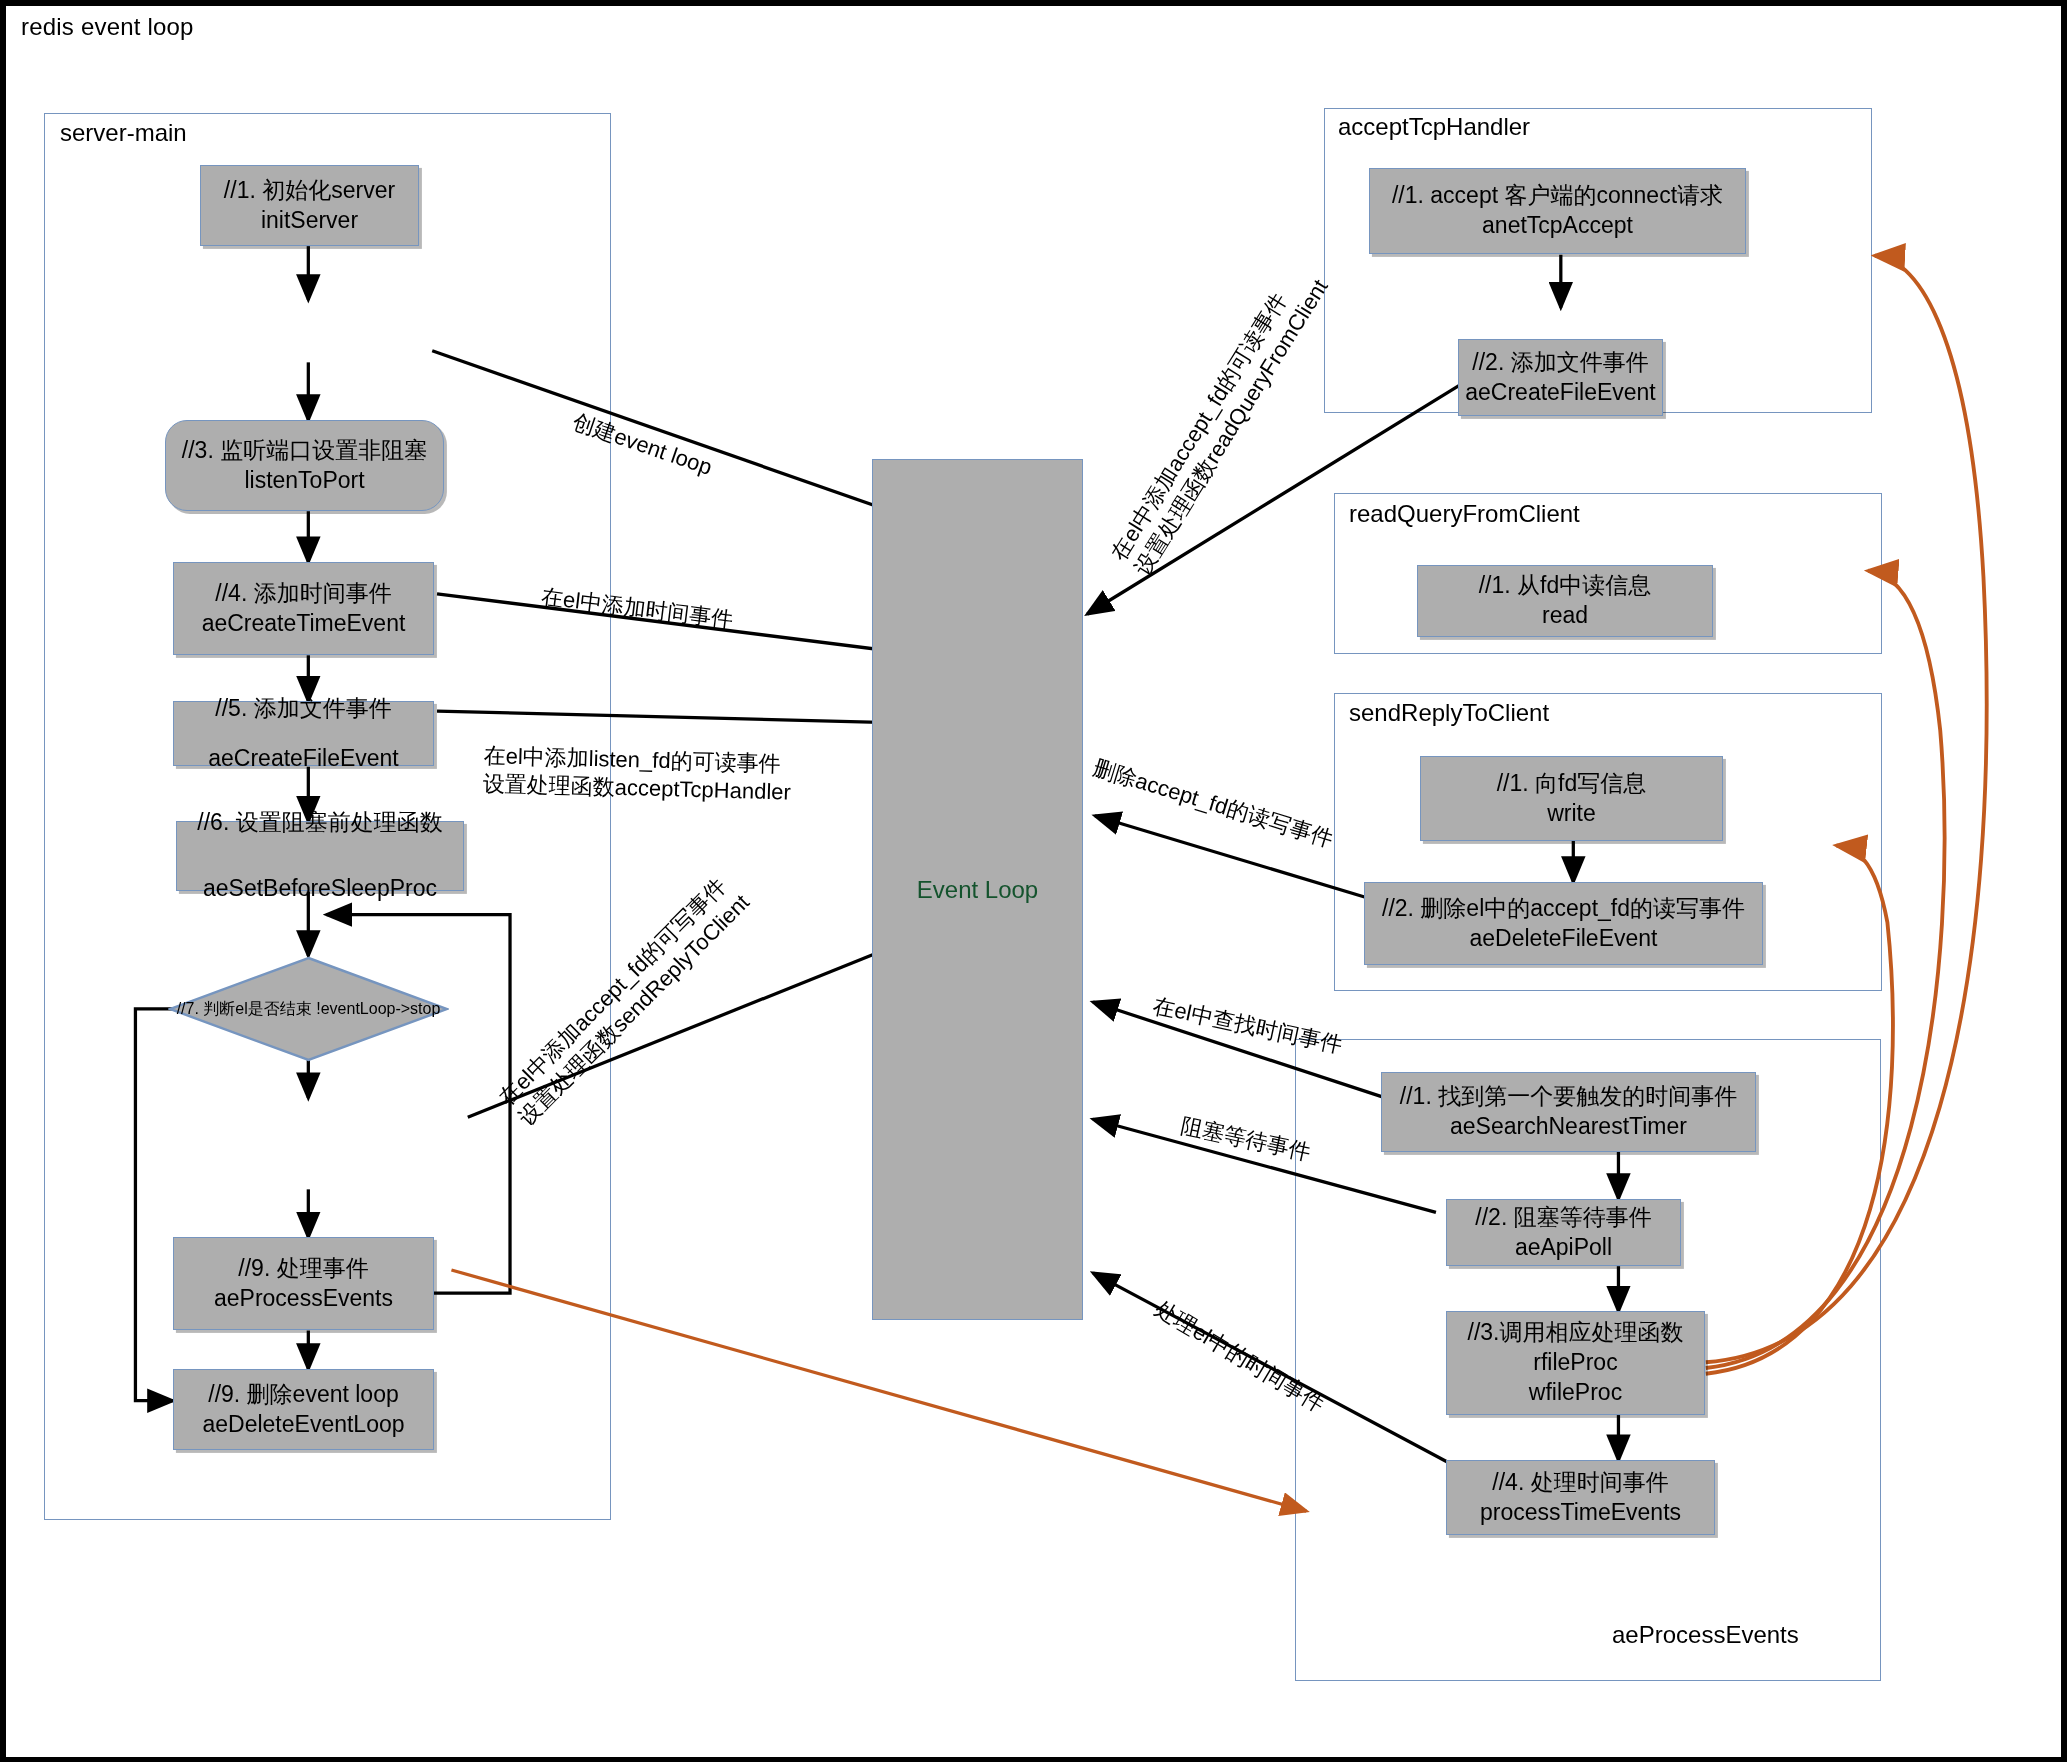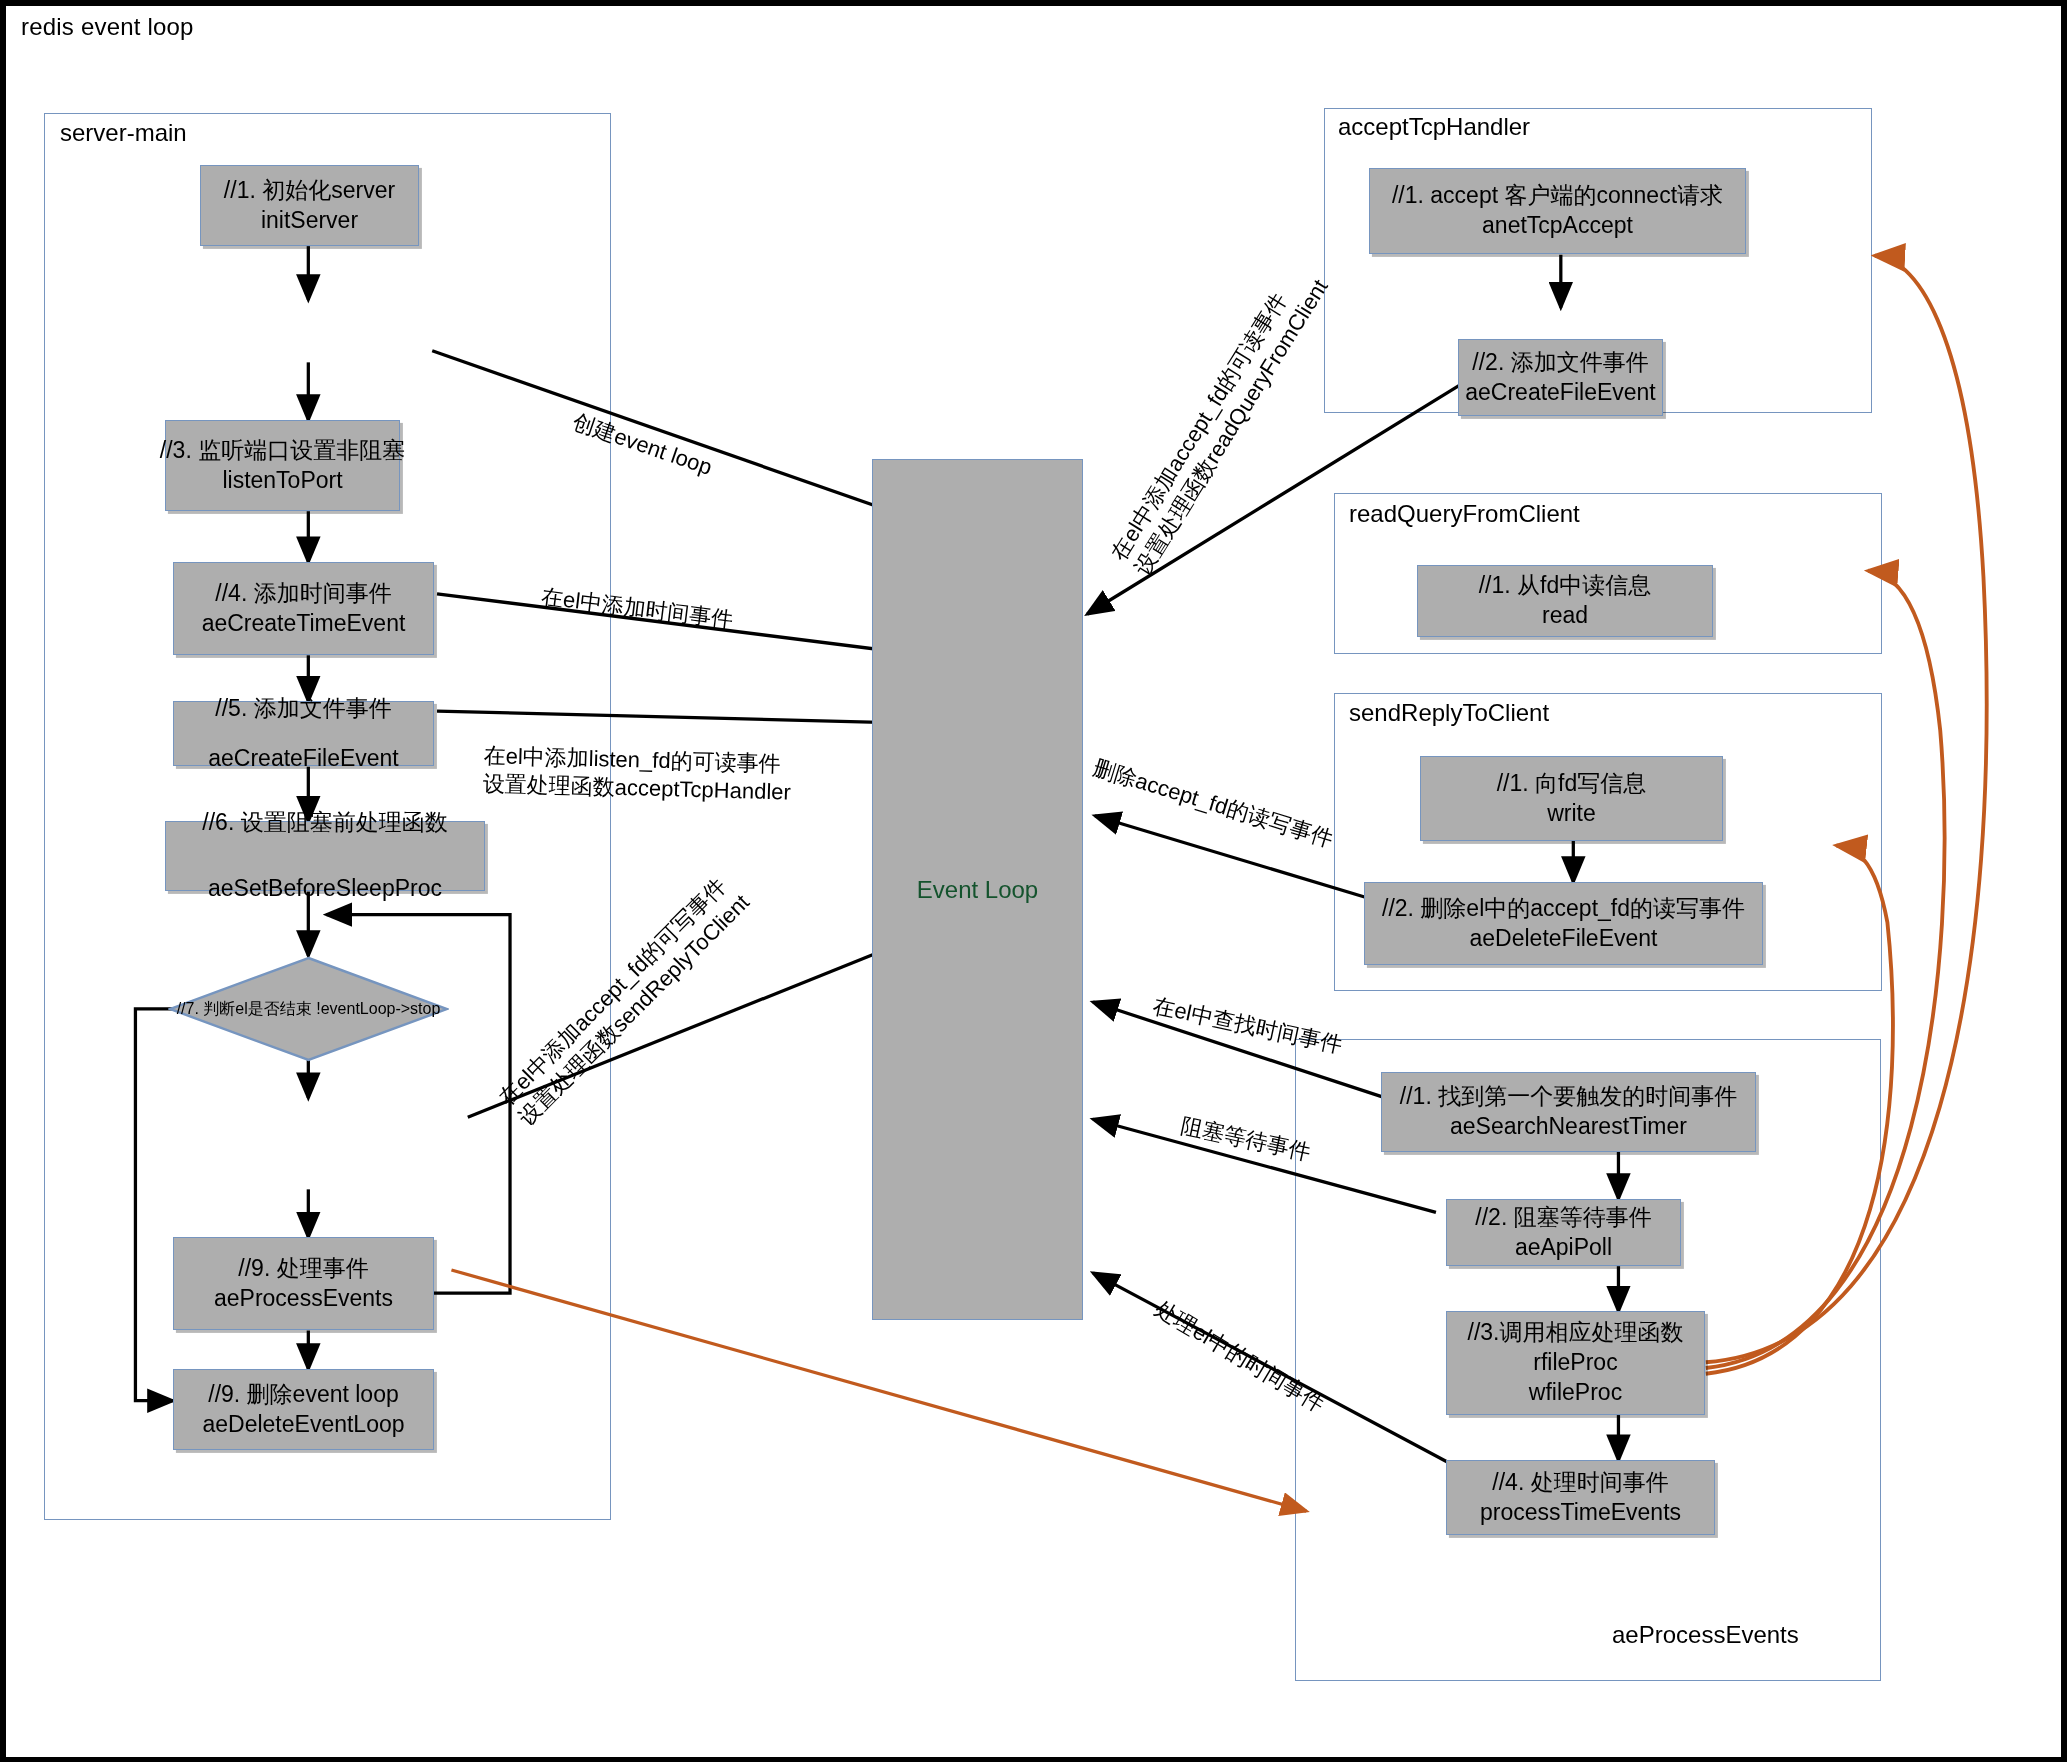--- a/index.html
+++ b/index.html
@@ -201,36 +201,36 @@
       <line x1="470" y1="1322" x2="1360" y2="1573" marker-end="url(#ah-orange)"></line>
     </g>
   </svg>
 
   <div class="node shadow" style="left:200px; top:165px; width:219px; height:81px;">
     <span class="ln">//1. 初始化server</span>
     <span class="ln">initServer</span>
   </div>
 
 
-  <div class="node shadow" style="left:165px; top:420px; width:235px; height:91px;">
+  <div class="node shadow" style="left:165px; top:420px; width:279px; height:91px;border-radius:22px;">
     <span class="ln">//3. 监听端口设置非阻塞</span>
     <span class="ln">listenToPort</span>
   </div>
 
   <div class="node shadow" style="left:173px; top:562px; width:261px; height:93px;">
     <span class="ln">//4. 添加时间事件</span>
     <span class="ln">aeCreateTimeEvent</span>
   </div>
 
   <div class="node shadow" style="left:173px; top:701px; width:261px; height:65px;gap:20px;">
     <span class="ln">//5. 添加文件事件</span>
     <span class="ln">aeCreateFileEvent</span>
   </div>
 
-  <div class="node shadow" style="left:165px; top:821px; width:320px; height:70px;gap:36px;">
+  <div class="node shadow" style="left:176px; top:821px; width:288px; height:70px;gap:36px;">
     <span class="ln">//6. 设置阻塞前处理函数</span>
     <span class="ln">aeSetBeforeSleepProc</span>
   </div>
 
   <div class="decision" style="left:168px; top:956px; width:281px; height:106px;">
     <svg width="281" height="106" viewBox="0 0 292 110" style="position:absolute;left:0;top:0;">
       <polygon points="146,2 290,55 146,108 2,55" fill="#aeaeae" stroke="#7695bf" stroke-width="2.5"></polygon>
     </svg>
     <div class="dtext">
       <span class="ln">//7. 判断el是否结束</span>

